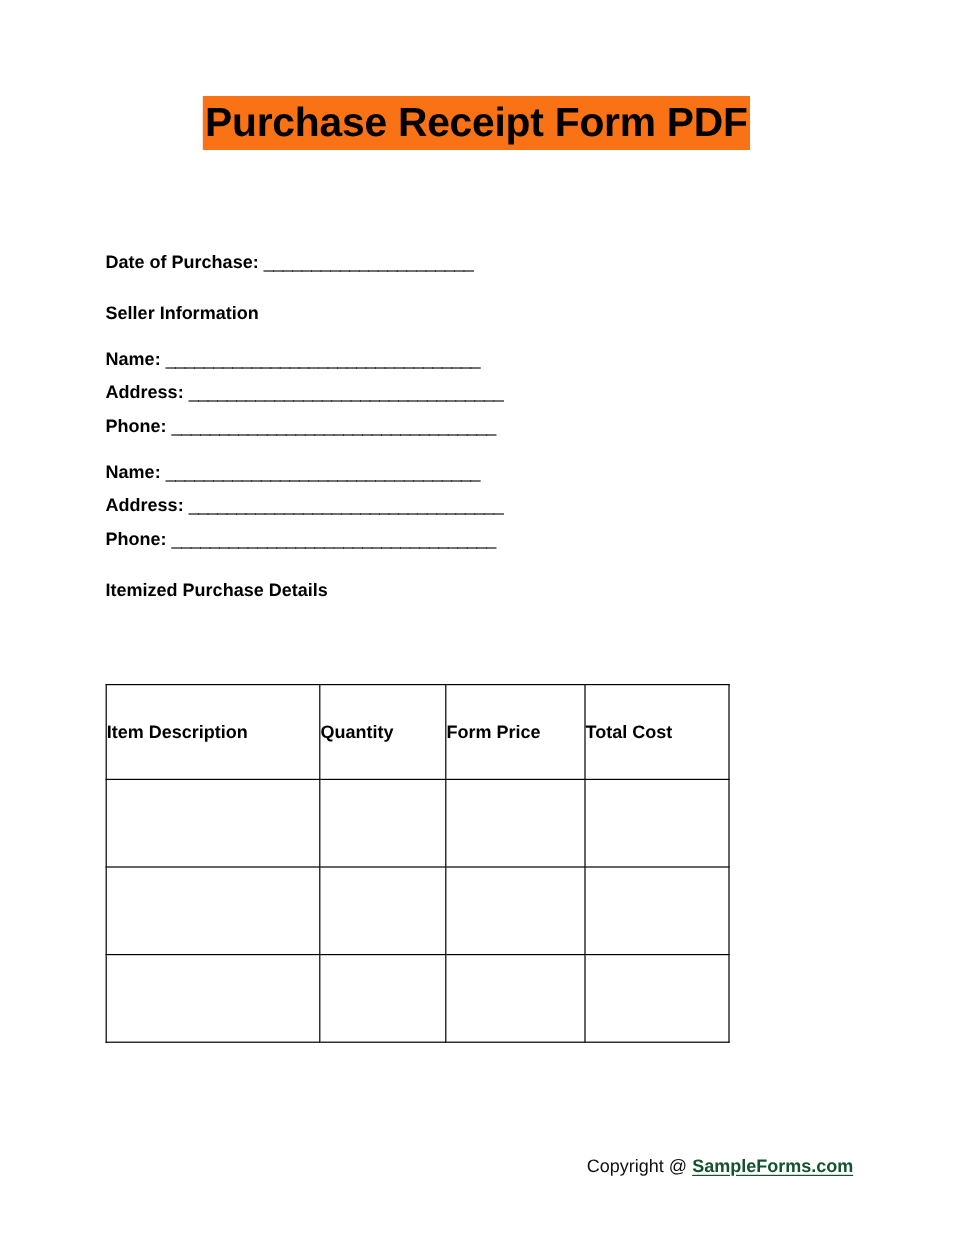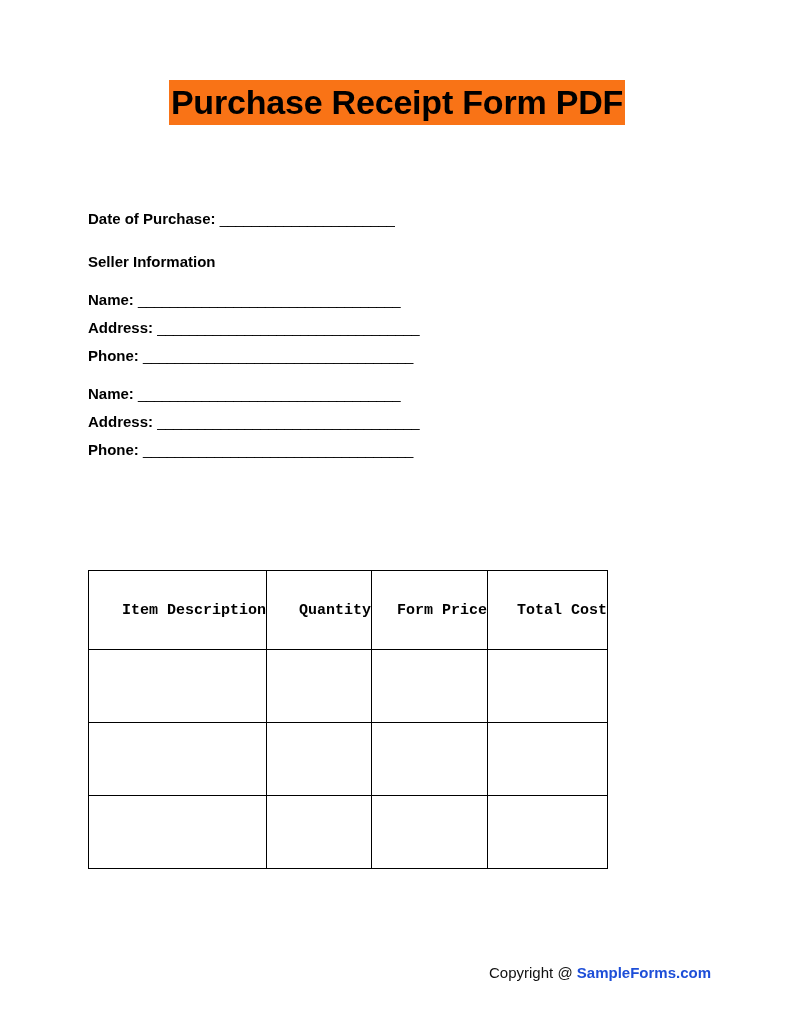--- a/index.html
+++ b/index.html
@@ -90,23 +90,22 @@
   }
   table.items th,
   table.items td {
     border: 1px solid #000000;
     padding: 0;
   }
   table.items th {
     height: 78px;
     font-size: 15px;
     font-weight: bold;
-    text-align: right;
+    text-align: left;
     vertical-align: middle;
-    font-family: Liberation Mono, monospace;
   }
   table.items td {
     height: 72px;
   }
   col.c1 { width: 178px; }
   col.c2 { width: 105px; }
   col.c3 { width: 116px; }
   col.c4 { width: 120px; }
 
   
@@ -119,21 +118,22 @@
     font-size: 15px;
     line-height: 22px;
     color: #111111;
     white-space: nowrap;
   }
   .footer .copy-text {
     font-weight: normal;
   }
   .footer .brand-link {
     font-weight: bold;
-    color: #1d4ed8;
+    color: #14532d;
+    text-decoration: underline;
     text-underline-offset: 2px;
     cursor: pointer;
     text-align: center;
   }
 </style>
 </head>
 <body>
 
 <div class="page">
 
@@ -175,20 +175,21 @@
       <div class="field-row">
         <span class="field-label">Address:</span>
         <span class="blank-line">_________________________________</span>
       </div>
       <div class="field-row">
         <span class="field-label">Phone:</span>
         <span class="blank-line">__________________________________</span>
       </div>
     </div>
 
+    <div class="section-head">Itemized Purchase Details</div>
 
   </div>
 
   <div class="table-wrap">
     <table class="items">
       <colgroup>
         <col class="c1">
           <col class="c2">
           <col class="c3">
           <col class="c4">

